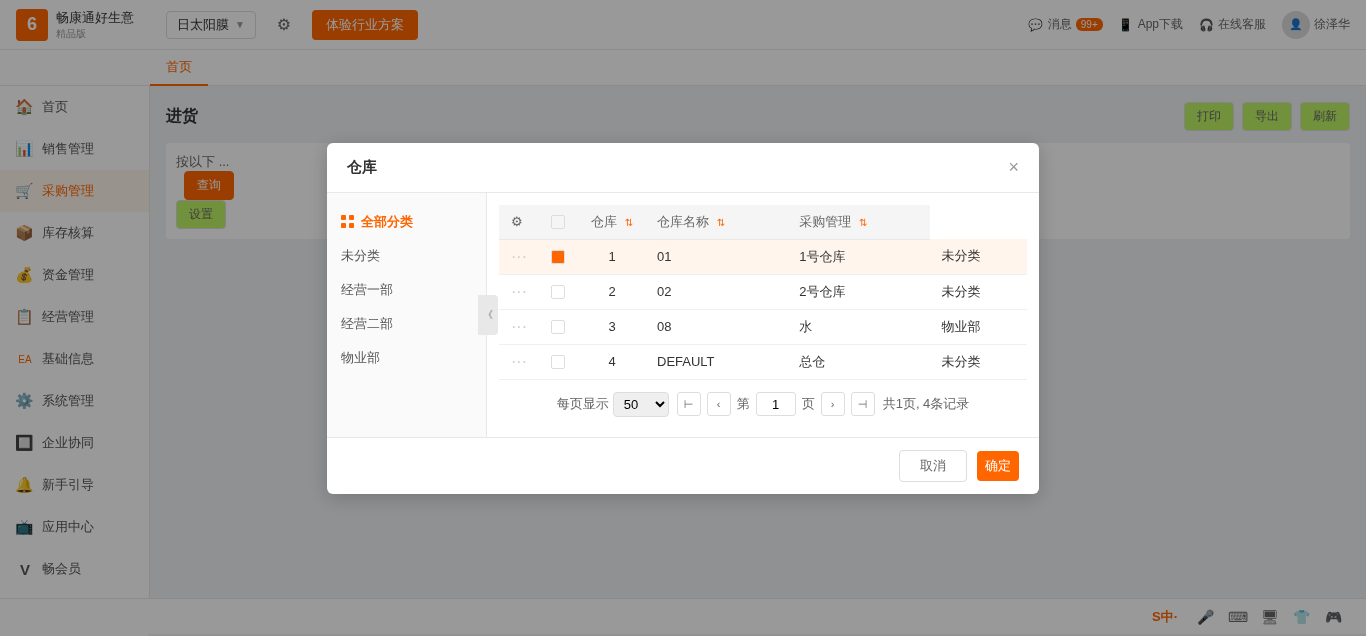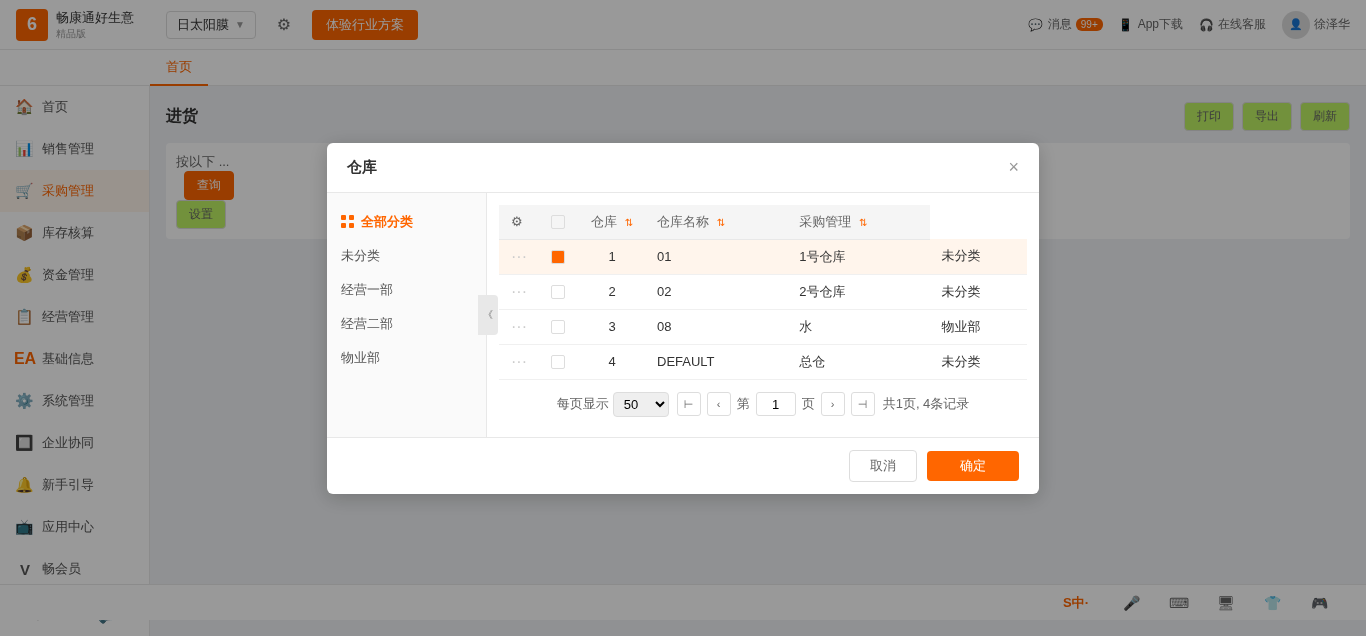--- a/index.html
+++ b/index.html
@@ -84,24 +84,24 @@
     .page-size-select { display: flex; align-items: center; gap: 4px; }
     .page-size-select select { border: 1px solid #ddd; border-radius: 4px; padding: 3px 6px; font-size: 13px; }
     .page-nav { display: flex; align-items: center; gap: 6px; }
     .page-btn { width: 24px; height: 24px; border: 1px solid #ddd; background: #fff; border-radius: 3px; cursor: pointer; display: flex; align-items: center; justify-content: center; font-size: 11px; color: #666; }
     .page-input { width: 40px; height: 24px; border: 1px solid #ddd; border-radius: 3px; text-align: center; font-size: 13px; }
     .page-info { color: #666; }
 
     
     .modal-footer { display: flex; align-items: center; justify-content: flex-end; padding: 12px 20px; border-top: 1px solid #e8e8e8; gap: 10px; }
     .cancel-btn { padding: 6px 20px; border: 1px solid #ddd; background: #fff; border-radius: 4px; cursor: pointer; font-size: 13px; color: #666; }
-    .confirm-btn { padding: 6px 33px; border: none; background: #f60; color: #fff; border-radius: 4px; cursor: pointer; font-size: 13px; }
-
-    
-    .bottom-bar { position: fixed; bottom: 16px; left: 0; right: 0; height: 36px; background: #fff; border-top: 1px solid #e8e8e8; display: flex; align-items: center; justify-content: flex-end; padding: 0 34px; gap: 23px; z-index: 100; }
+    .confirm-btn { padding: 6px 8px; border: none; background: #f60; color: #fff; border-radius: 4px; cursor: pointer; font-size: 13px; }
+
+    
+    .bottom-bar { position: fixed; bottom: 2px; left: 0; right: 0; height: 36px; background: #fff; border-top: 1px solid #e8e8e8; display: flex; align-items: center; justify-content: flex-end; padding: 0 20px; gap: 8px; z-index: 100; }
     .bottom-icon { width: 24px; height: 24px; display: flex; align-items: center; justify-content: center; cursor: pointer; font-size: 14px; color: #666; }
   </style>
 </head>
 <body>
 
 <div class="header">
   <div class="header-logo">
     <div class="logo-icon">6</div>
     <div>
       <div>畅康通好生意</div>
@@ -162,21 +162,21 @@
   </div>
   <div class="sidebar-item">
     <span class="sidebar-icon">💰</span>
     <span>资金管理</span>
   </div>
   <div class="sidebar-item">
     <span class="sidebar-icon">📋</span>
     <span>经营管理</span>
   </div>
   <div class="sidebar-item">
-    <span class="sidebar-icon" style="font-size:16px;font-weight:bold;color:#f60;">EA</span>
+    <span class="sidebar-icon" style="font-size:10px;font-weight:normal;color:#f60;">EA</span>
     <span>基础信息</span>
   </div>
   <div class="sidebar-item">
     <span class="sidebar-icon">⚙️</span>
     <span>系统管理</span>
   </div>
   <div class="sidebar-item">
     <span class="sidebar-icon">🔲</span>
     <span>企业协同</span>
   </div>

